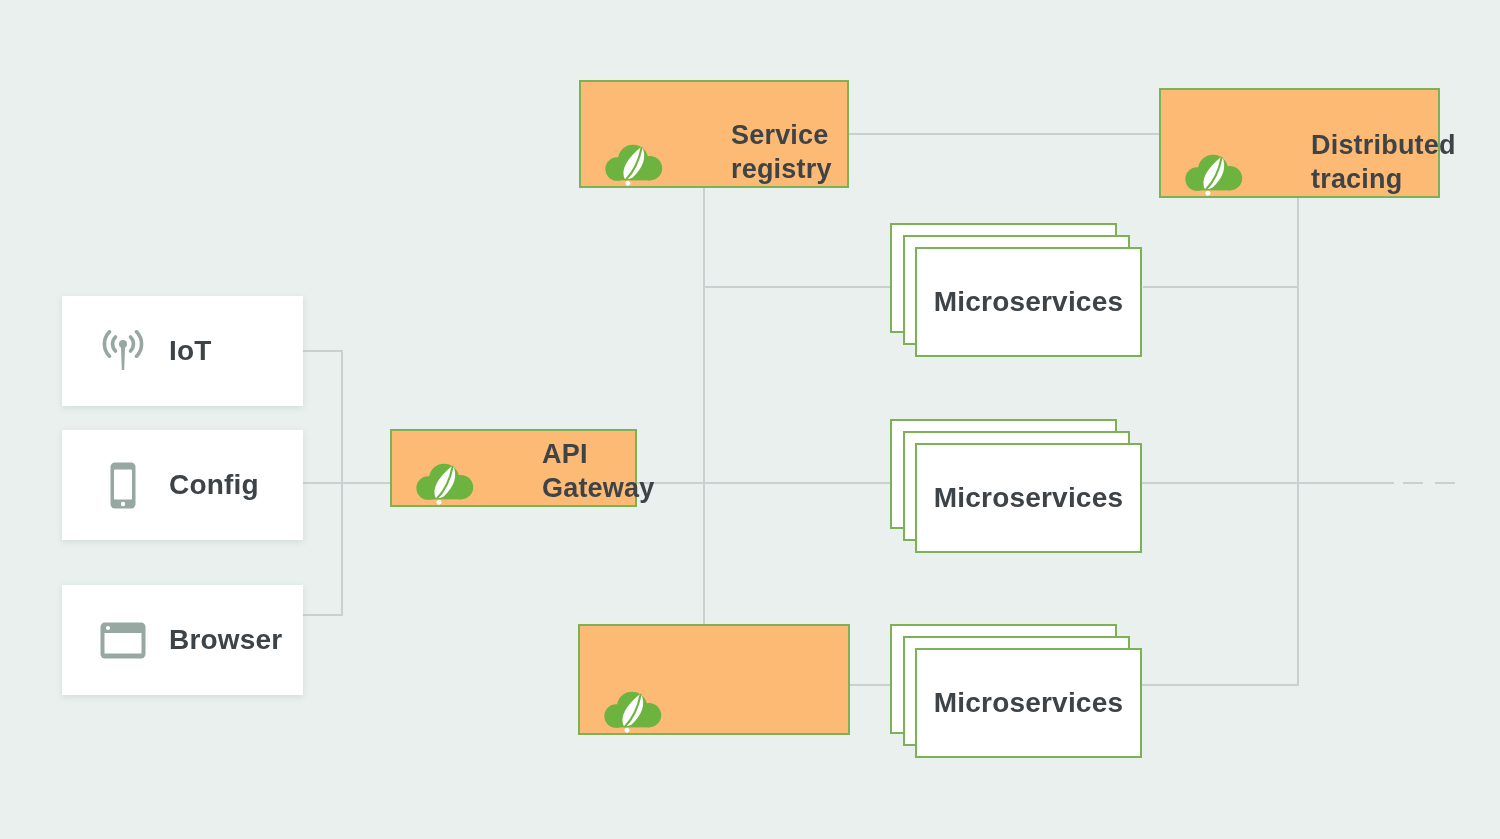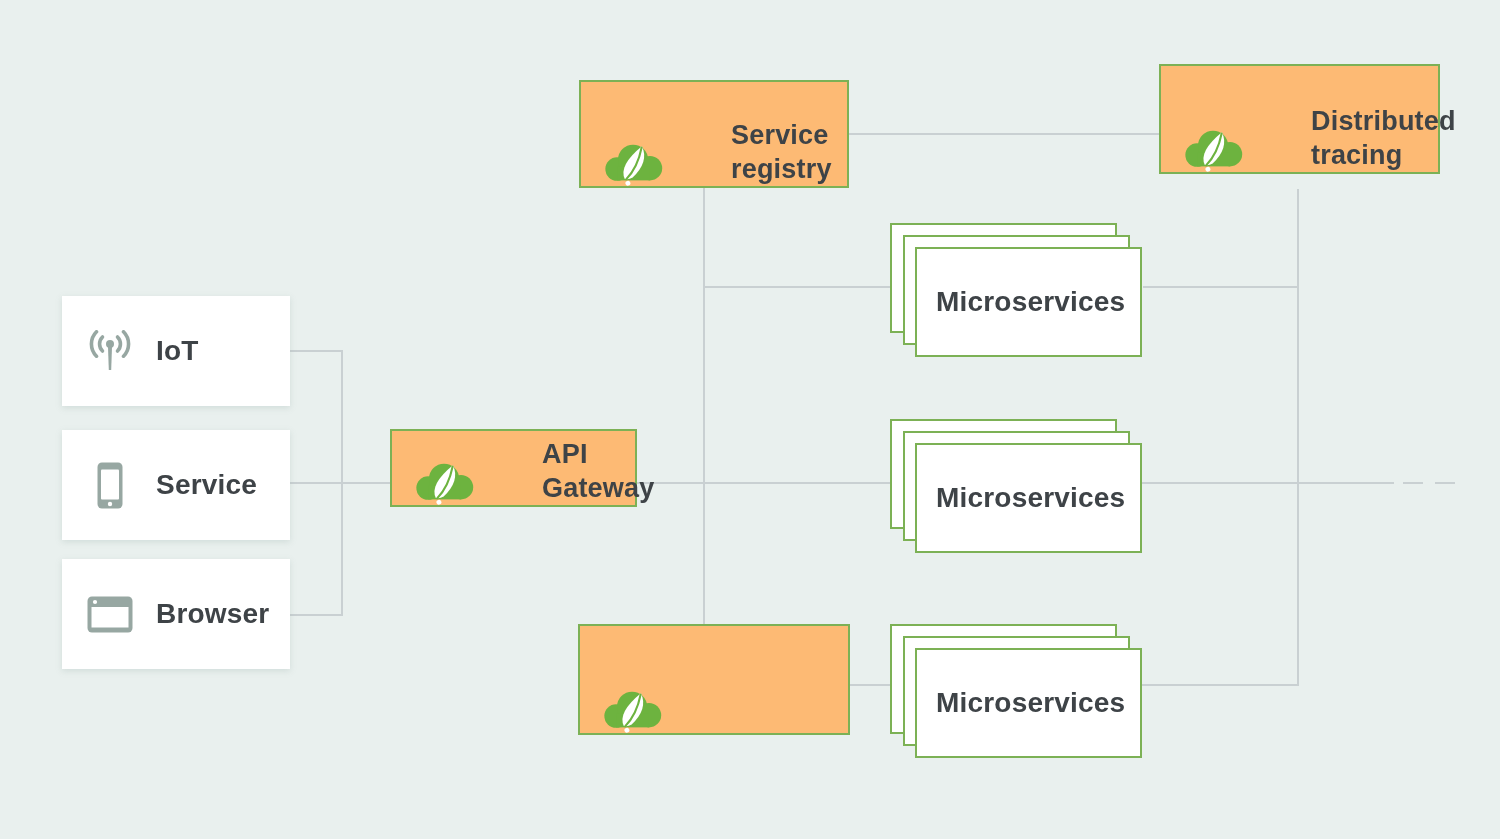--- a/index.html
+++ b/index.html
@@ -10,21 +10,21 @@
   }
   
   .line { position:absolute; background:#c9d0d2; }
   .line.dashed {
     background:repeating-linear-gradient(90deg,#c9d0d2 0 20px,transparent 20px 32px);
   }
   
   .client {
     position:absolute; width:228px; height:110px; background:#ffffff;
     box-shadow:0 2px 6px rgba(140,165,158,.25);
-    display:flex; align-items:center;
+    display:flex; align-items:center;padding-left:13px;
   }
   .client .cicon { width:48px; margin-left:24px; display:flex; justify-content:center; }
   .client .clabel {
     margin-left:22px; font-size:28px; font-weight:600; color:#3e4347; letter-spacing:.2px;
   }
   
   .gnode {
     position:absolute; background:#fdba74; border:2px solid #7cb155;
     box-sizing:border-box; display:flex; align-items:flex-end;gap:36px;
   }
@@ -34,21 +34,21 @@
     font-weight:600; color:#3e4347; letter-spacing:.2px;
   }
   .gnode .nlabel.wide { width:172px; }
   
   .stack { position:absolute; width:254px; height:136px; }
   .card {
     position:absolute; width:227px; height:110px; background:#ffffff;
     border:2px solid #7cb155; box-sizing:border-box;
   }
   .card.c2 { left:13px; top:12px; }
-  .card.c3 { left:25px; top:24px; display:flex; align-items:center; justify-content:flex-start;padding-left:19px; }
+  .card.c3 { left:25px; top:24px; display:flex; align-items:center; justify-content:center; }
   .card .mlabel { font-size:28px; font-weight:600; color:#3e4347; letter-spacing:.2px; }
   svg { display:block; }
 </style>
 </head>
 <body>
 
 <svg width="0" height="0" style="position:absolute" aria-hidden="true">
   <defs>
     <g id="spring-cloud-logo-def">
       <g fill="#6db33f">
@@ -105,24 +105,24 @@
   </div>
 
   <div class="client" style="left:62px;top:430px">
     <span class="cicon">
       <svg width="26" height="47" viewBox="0 0 26 47">
         <rect x="0.5" y="0.5" width="25" height="46" rx="4.5" fill="#97a7a2"></rect>
         <rect x="4" y="7.5" width="18" height="30" rx="1" fill="#ffffff"></rect>
         <circle cx="13" cy="42" r="2.2" fill="#ffffff"></circle>
       </svg>
     </span>
-    <span class="clabel">Service</span>
+    <span class="clabel">Config</span>
   </div>
 
-  <div class="client" style="left:62px;top:559px">
+  <div class="client" style="left:62px;top:585px">
     <span class="cicon">
       <svg width="46" height="37" viewBox="0 0 46 37">
         <rect x="0.5" y="0.5" width="45" height="36" rx="4.5" fill="#97a7a2"></rect>
         <rect x="4.5" y="11" width="37" height="20.5" fill="#ffffff"></rect>
         <circle cx="8" cy="6" r="2.1" fill="#ffffff"></circle>
       </svg>
     </span>
     <span class="clabel">Browser</span>
   </div>
 
@@ -137,21 +137,21 @@
 
   <div class="gnode" style="left:579px;top:80px;width:270px;height:108px">
     <span class="logo">
       <svg width="62" height="46" viewBox="0 0 66 48">
           <use href="#spring-cloud-logo-def"></use>
         </svg>
     </span>
     <span class="nlabel">Service registry</span>
   </div>
 
-  <div class="gnode" style="left:1159px;top:64px;width:281px;height:110px">
+  <div class="gnode" style="left:1159px;top:88px;width:281px;height:110px">
     <span class="logo">
       <svg width="62" height="46" viewBox="0 0 66 48">
           <use href="#spring-cloud-logo-def"></use>
         </svg>
     </span>
     <span class="nlabel wide">Distributed tracing</span>
   </div>
 
   <div class="gnode" style="left:578px;top:624px;width:272px;height:111px">
     <span class="logo">

